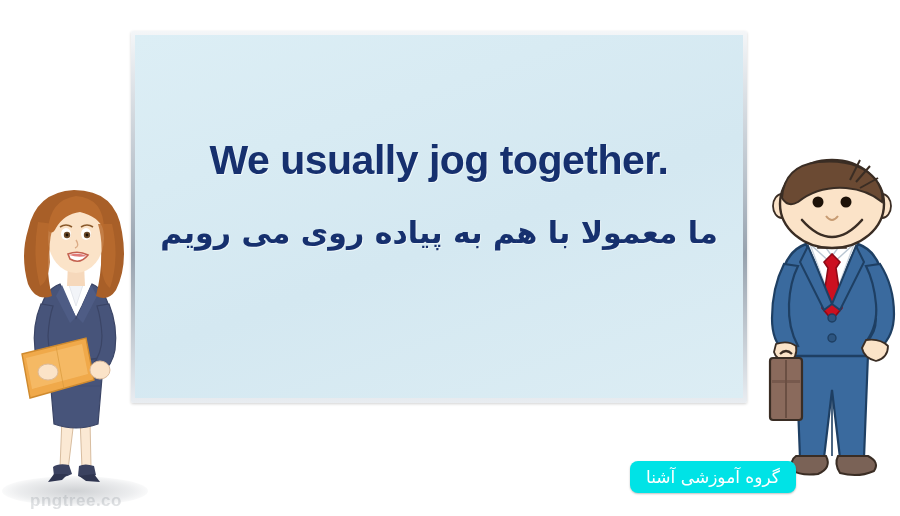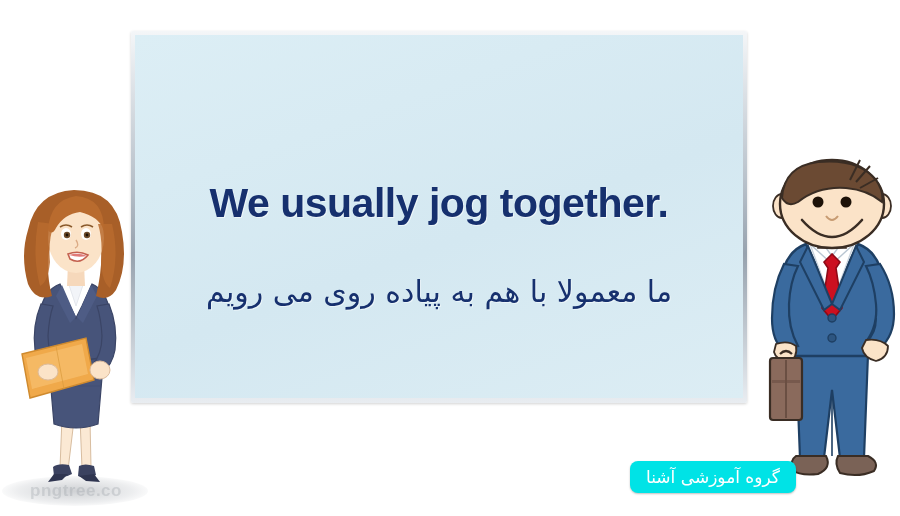--- a/index.html
+++ b/index.html
@@ -45,45 +45,44 @@
     left: 4px; top: 4px;
     right: 4px; bottom: 5px;
     background: #d6eaf2;
     background: linear-gradient(160deg,#dceef5 0%, #d4e8f1 55%, #dcedf4 100%);
   }
   #board-content {
     position: absolute;
     left: 0; top: 0;
     width: 100%;
     height: 100%;
-    margin-top: 43px;
   }
   #line-en {
     position: absolute;
     left: 0;
     top: 102px;
     width: 100%;
     text-align: center;
     font-family: "Liberation Sans", sans-serif;
     font-weight: bold;
     font-size: 41px;
     letter-spacing: -0.5px;
     color: #16306e;
     text-shadow: 1px 1px 0 rgba(255,255,255,0.55);
     white-space: nowrap;
   }
   #line-fa {
     position: absolute;
     left: 0;
-    top: 196px;
+    top: 180px;
     width: 100%;
     text-align: center;
     direction: rtl;
     font-family: "DejaVu Sans", sans-serif;
-    font-weight: normal;
+    font-weight: bold;
     font-size: 30px;
     color: #16306e;
     text-shadow: 1px 1px 0 rgba(255,255,255,0.5);
     white-space: nowrap;
   }
 
   
   #brand-badge {
     position: absolute;
     left: 630px;
@@ -109,21 +108,21 @@
   
   .ground-shadow {
     position: absolute;
     border-radius: 50%;
     background: radial-gradient(ellipse at center, rgba(140,145,152,0.42) 0%, rgba(170,175,182,0.22) 55%, rgba(255,255,255,0) 78%);
   }
   #woman-shadow { left: 2px; top: 476px; width: 146px; height: 30px; }
   #watermark {
     position: absolute;
     left: 6px;
-    top: 481px;
+    top: 491px;
     width: 140px;
     text-align: center;
     font-family: "Liberation Sans", sans-serif;
     font-size: 17px;
     font-weight: bold;
     color: rgba(150,155,162,0.30);
     letter-spacing: 0.5px;
     white-space: nowrap;
     overflow: hidden;
   }

